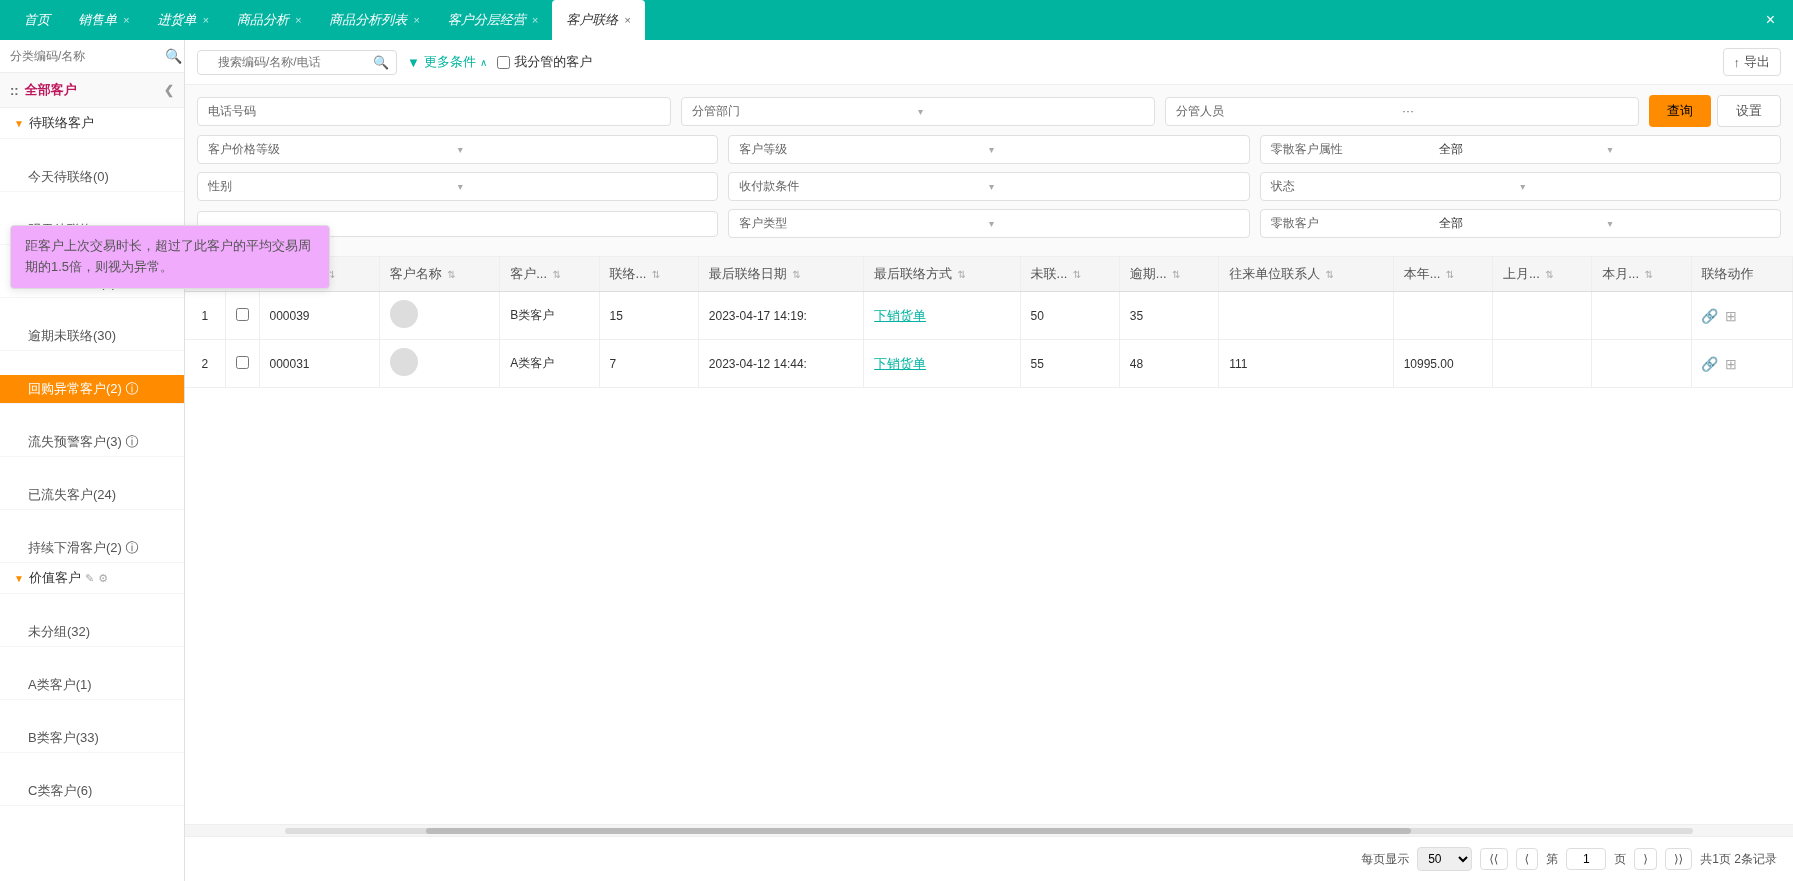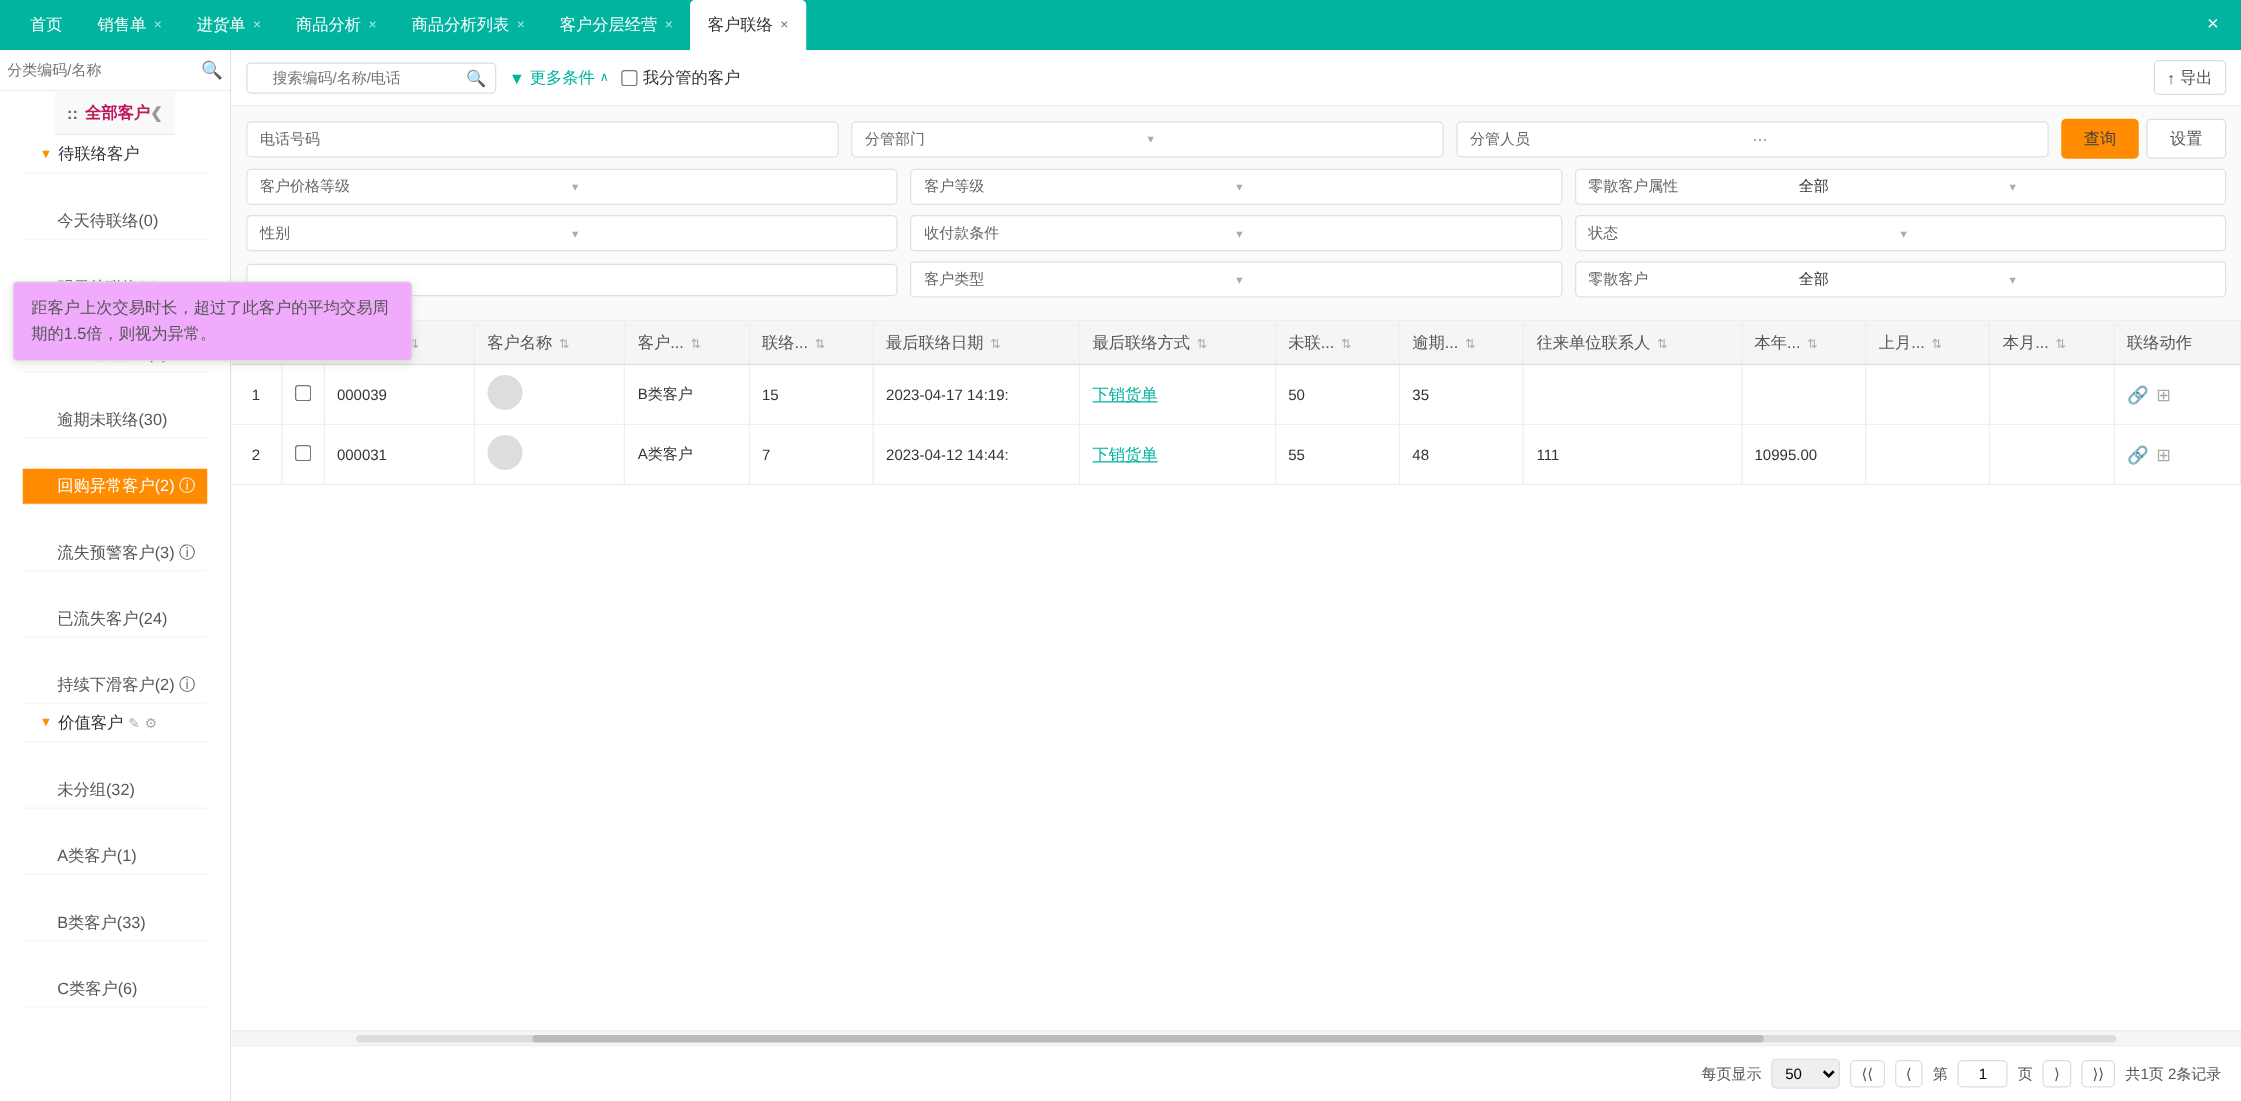--- a/index.html
+++ b/index.html
@@ -7,39 +7,38 @@
 
     
     .top-nav {
       display: flex; align-items: center;
       background: #00b4a0;
       height: 40px; padding: 0 10px;
       color: white;
     }
     .top-nav .nav-item {
       padding: 0 14px; height: 40px; display: flex; align-items: center;
-      cursor: pointer; font-size: 13px; color: white; white-space: nowrap;
+      cursor: pointer; font-size: 13px; color: white; white-space: nowrap; font-style: italic;
     }
     .top-nav .nav-item.active {
       background: white; color: #333;
       border-radius: 4px 4px 0 0;
     }
     .top-nav .nav-item .close-x { margin-left: 6px; font-size: 11px; opacity: 0.7; }
     .top-nav .spacer { flex: 1; }
     .top-nav .win-close { color: white; font-size: 16px; cursor: pointer; padding: 0 8px; }
 
     
     .main-layout { display: flex; height: calc(881px - 40px); }
 
     
     .sidebar {
       width: 185px; background: white; border-right: 1px solid #e0e0e0;
       display: flex; flex-direction: column; overflow: hidden;
       flex-shrink: 0;
-      align-items: center;
     }
     .sidebar-search {
       display: flex; align-items: center; padding: 8px 10px;
       border-bottom: 1px solid #eee;
     }
     .sidebar-search input {
       flex: 1; border: none; outline: none; font-size: 12px; color: #666;
     }
     .sidebar-search .search-icon { color: #aaa; font-size: 14px; cursor: pointer; }
 
@@ -112,21 +111,21 @@
       display: flex; align-items: center; flex: 1;
       border: 1px solid #e0e0e0; border-radius: 4px; background: white;
       padding: 5px 10px; min-width: 0;
     }
     .filter-field span { color: #666; font-size: 12px; flex: 1; }
     .filter-field .down-arrow { color: #aaa; font-size: 10px; }
     .filter-dots { color: #aaa; font-size: 14px; cursor: pointer; }
 
     .action-btns { display: flex; gap: 6px; }
     .btn-query {
-      background: #ff8c00; color: #404040; border: none; border-radius: 4px;
+      background: #ff8c00; color: #000000; border: none; border-radius: 4px;
       padding: 6px 18px; cursor: pointer; font-size: 13px;
     }
     .btn-set {
       background: white; color: #555; border: 1px solid #ddd; border-radius: 4px;
       padding: 6px 18px; cursor: pointer; font-size: 13px;
     }
 
     
     .table-area { flex: 1; overflow: auto; }
     .data-table { width: 100%; border-collapse: collapse; }

